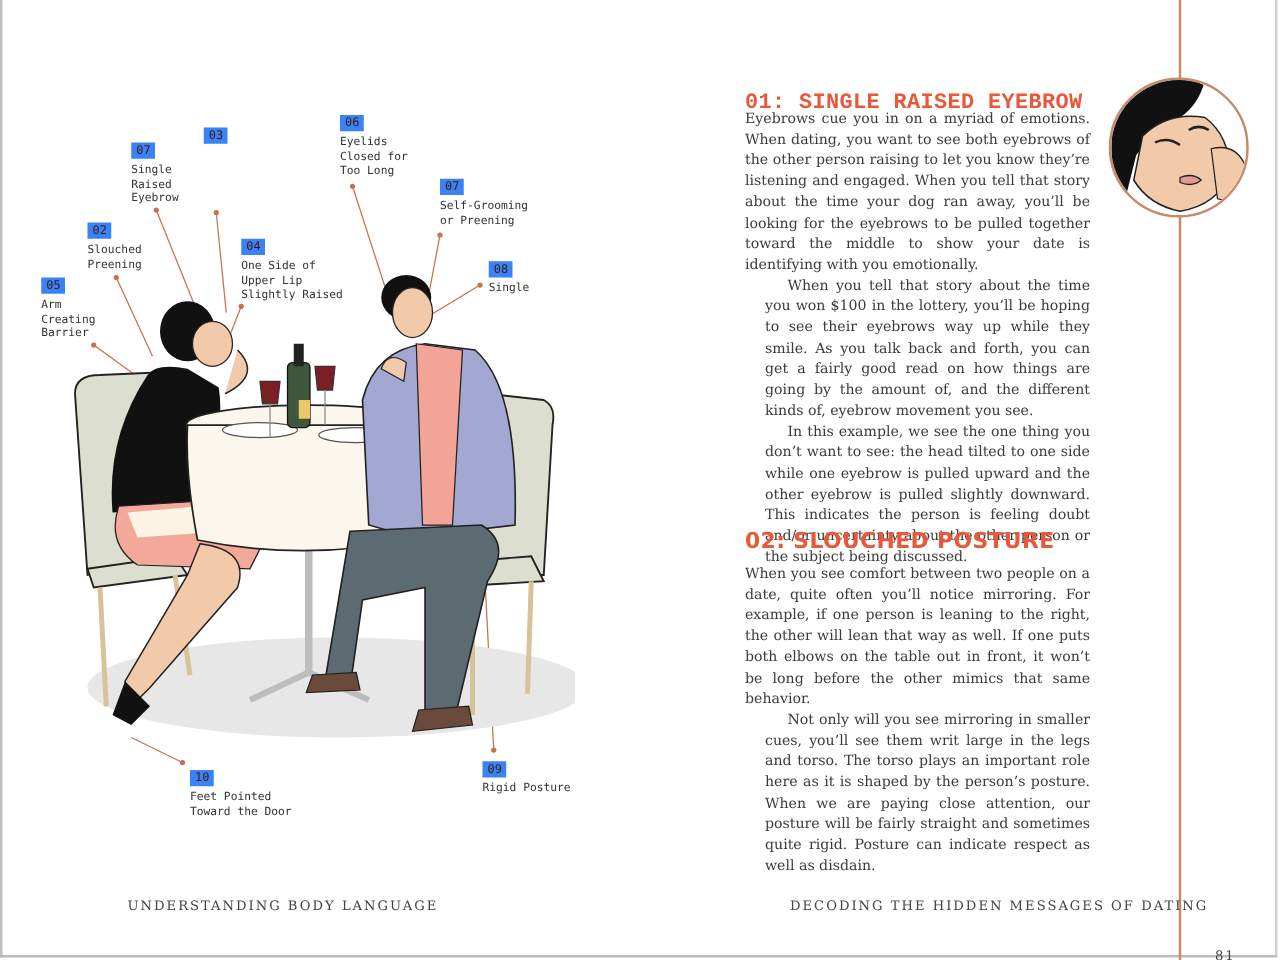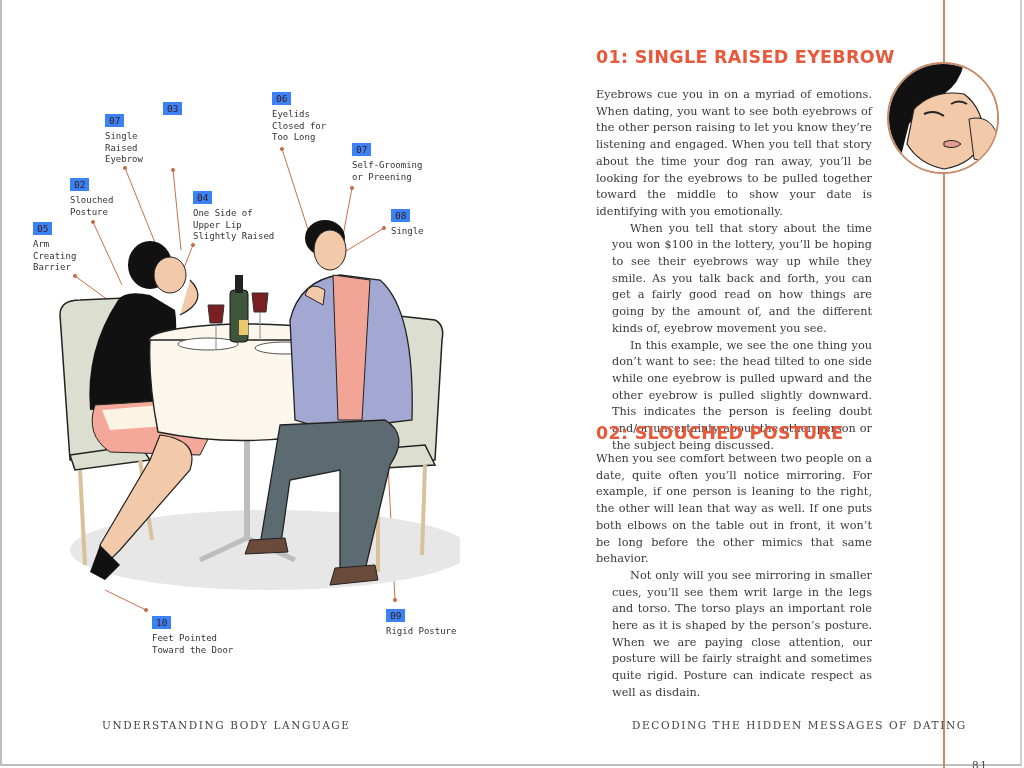--- a/index.html
+++ b/index.html
@@ -28,21 +28,21 @@
 
 <div class="callout" style="left:105px; top:114px;">
   <span class="badge">07</span>
   <span class="lbl">Single
 Raised
 Eyebrow</span>
 </div>
 <div class="callout" style="left:70px; top:178px;">
   <span class="badge">02</span>
   <span class="lbl">Slouched
-Posture</span>
+Preening</span>
 </div>
 <div class="callout" style="left:163px; top:102px;">
   <span class="badge">03</span>
 </div>
 <div class="callout" style="left:193px; top:191px;">
   <span class="badge">04</span>
   <span class="lbl">One Side of
 Upper Lip
 Slightly Raised</span>
 </div>
@@ -149,21 +149,21 @@
   <path d="M240 205 L345 200 Q370 215 350 245 L325 350 L300 350 L300 250 L250 260 L240 330 L220 325 Z" fill="#5c6a72" stroke="#222" stroke-width="1.3"></path>
   <path d="M295 348 L335 345 L338 360 L290 365 Z" fill="#6a4a3a" stroke="#222"></path>
   <path d="M210 320 L245 318 L248 332 L205 334 Z" fill="#6a4a3a" stroke="#222"></path>
 </svg>
 
 <div class="footer-num" style="left:35px;margin-top:48px;">80</div>
 <div class="footer-title" style="left:102px;">UNDERSTANDING BODY LANGUAGE</div>
 <div class="footer-title" style="left:632px;">DECODING THE HIDDEN MESSAGES OF DATING</div>
 <div class="footer-num" style="left:972px;margin-top:40px;">81</div>
 
-<div class="heading" style="top:47px;">01: SINGLE RAISED EYEBROW</div>
+<div class="heading" style="top:72px;font-family:Liberation Mono, monospace;">01: SINGLE RAISED EYEBROW</div>
 <div class="body-text" style="top:87px;">
   <p>Eyebrows cue you in on a myriad of emotions. When dating, you want to see both eyebrows of the other person raising to let you know they’re listening and engaged. When you tell that story about the time your dog ran away, you’ll be looking for the eyebrows to be pulled together toward the middle to show your date is identifying with you emotionally.</p>
   <p>When you tell that story about the time you won $100 in the lottery, you’ll be hoping to see their eyebrows way up while they smile. As you talk back and forth, you can get a fairly good read on how things are going by the amount of, and the different kinds of, eyebrow movement you see.</p>
   <p>In this example, we see the one thing you don’t want to see: the head tilted to one side while one eyebrow is pulled upward and the other eyebrow is pulled slightly downward. This indicates the person is feeling doubt and/or uncertainty about the other person or the subject being discussed.</p>
 </div>
 
 <div class="heading" style="top:423px;">02: SLOUCHED POSTURE</div>
 <div class="body-text" style="top:451px;">
   <p>When you see comfort between two people on a date, quite often you’ll notice mirroring. For example, if one person is leaning to the right, the other will lean that way as well. If one puts both elbows on the table out in front, it won’t be long before the other mimics that same behavior.</p>
   <p>Not only will you see mirroring in smaller cues, you’ll see them writ large in the legs and torso. The torso plays an important role here as it is shaped by the person’s posture. When we are paying close attention, our posture will be fairly straight and sometimes quite rigid. Posture can indicate respect as well as disdain.</p>

